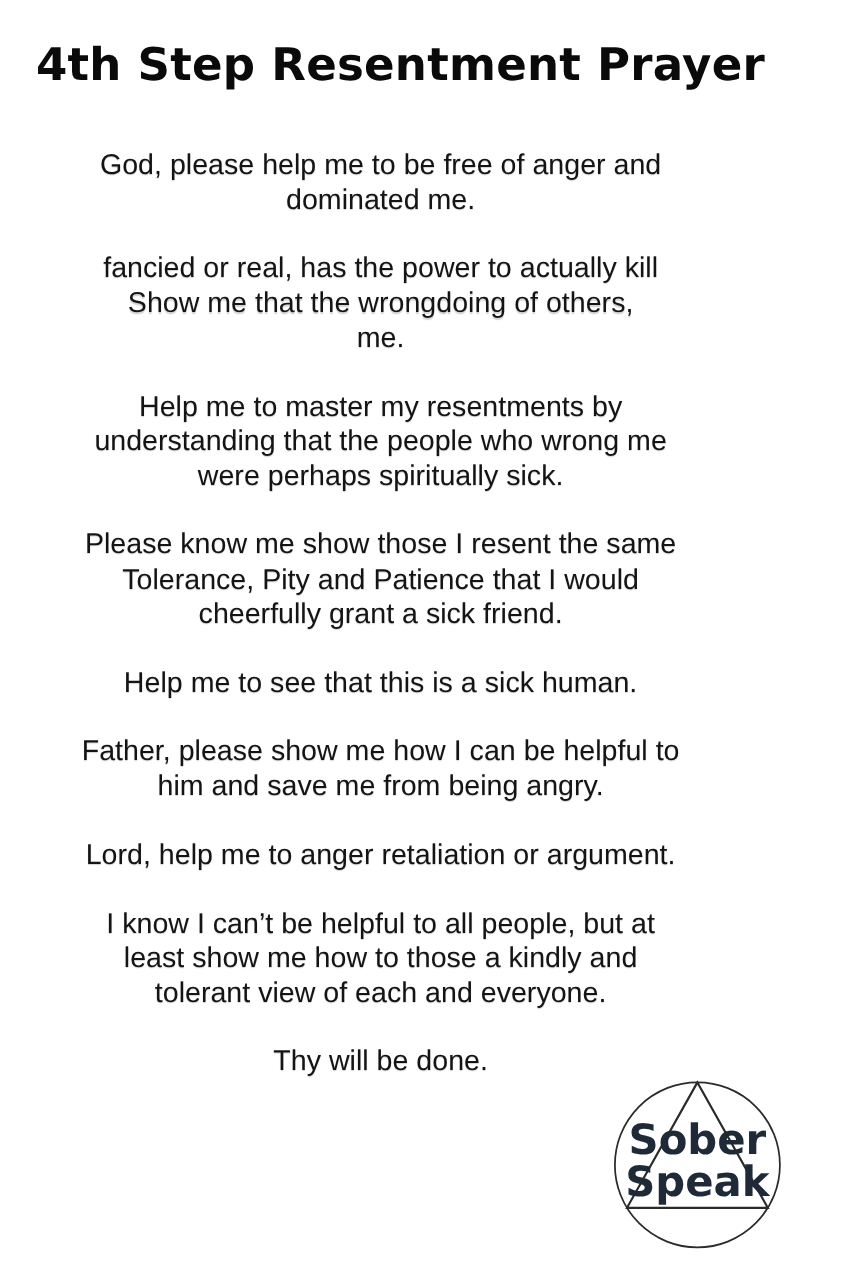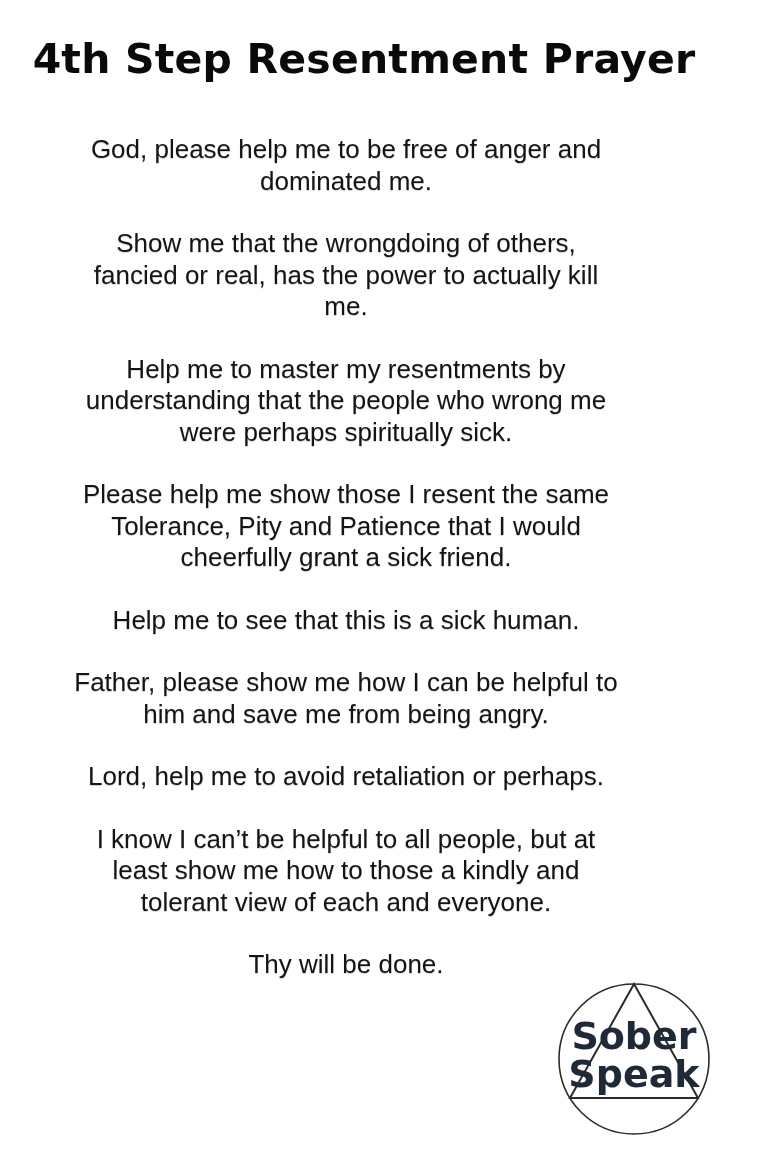--- a/index.html
+++ b/index.html
@@ -63,43 +63,43 @@
 <body>
 
 <h1 class="title">4th Step Resentment Prayer</h1>
 
 <div class="prayer">
   <p class="para">
     <span class="ln">God, please help me to be free of anger and</span>
     <span class="ln">dominated me.</span>
   </p>
   <p class="para">
+    <span class="ln">fancied or real, has the power to actually kill</span>
     <span class="ln">Show me that the wrongdoing of others,</span>
-    <span class="ln">fancied or real, has the power to actually kill</span>
     <span class="ln">me.</span>
   </p>
   <p class="para">
     <span class="ln">Help me to master my resentments by</span>
     <span class="ln">understanding that the people who wrong me</span>
     <span class="ln">were perhaps spiritually sick.</span>
   </p>
   <p class="para">
-    <span class="ln">Please help me show those I resent the same</span>
+    <span class="ln">Please know me show those I resent the same</span>
     <span class="ln">Tolerance, Pity and Patience that I would</span>
     <span class="ln">cheerfully grant a sick friend.</span>
   </p>
   <p class="para">
     <span class="ln">Help me to see that this is a sick human.</span>
   </p>
   <p class="para">
     <span class="ln">Father, please show me how I can be helpful to</span>
     <span class="ln">him and save me from being angry.</span>
   </p>
   <p class="para">
-    <span class="ln">Lord, help me to avoid retaliation or perhaps.</span>
+    <span class="ln">Lord, help me to anger retaliation or argument.</span>
   </p>
   <p class="para">
     <span class="ln">I know I can’t be helpful to all people, but at</span>
     <span class="ln">least show me how to those a kindly and</span>
     <span class="ln">tolerant view of each and everyone.</span>
   </p>
   <p class="para">
     <span class="ln">Thy will be done.</span>
   </p>
 </div>

